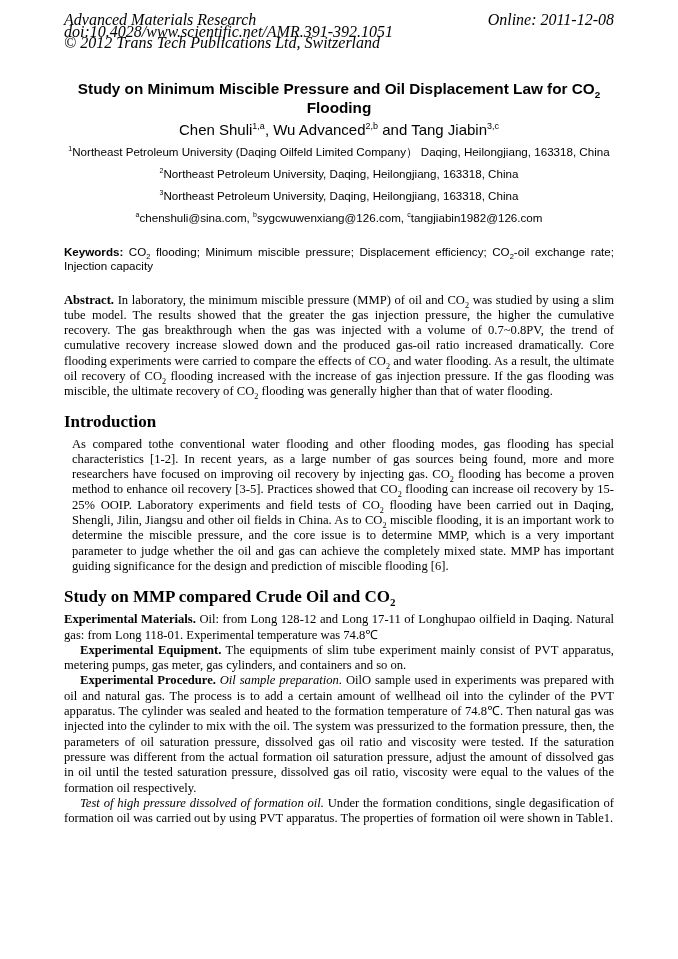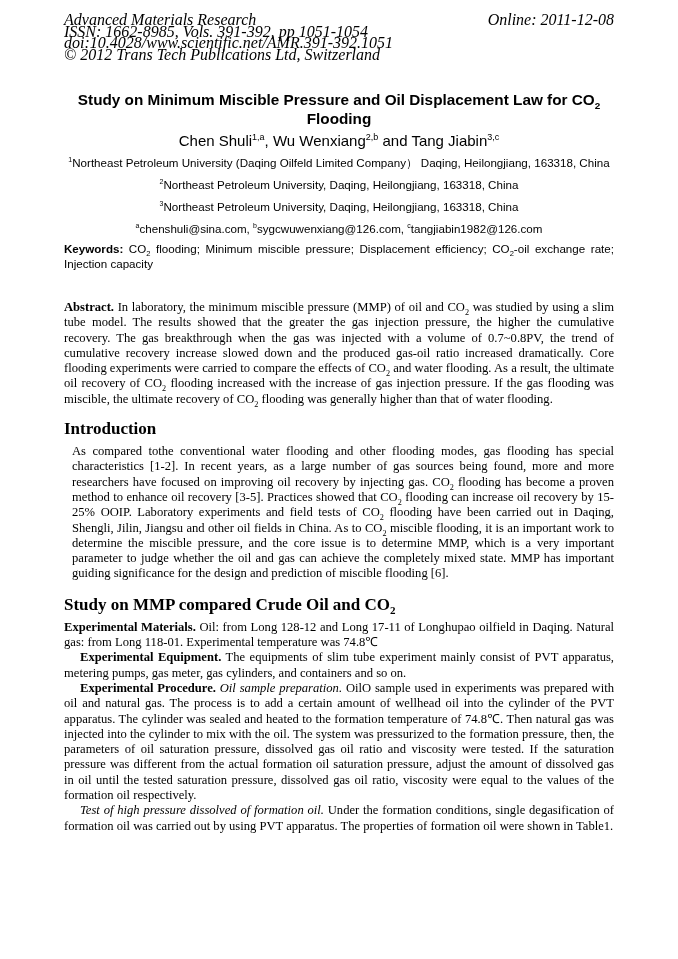--- a/index.html
+++ b/index.html
@@ -9,53 +9,52 @@
   .hdr-right { position: absolute; right: 0; top: 0; }
   .title { font-family: "Liberation Sans", sans-serif; font-weight: bold; font-size: 15.3px; line-height: 19px; text-align: center; margin-top: 30px; }
   .authors { font-family: "Liberation Sans", sans-serif; font-size: 15px; text-align: center; margin-top: 3px; line-height: 20px; }
   .aff { font-family: "Liberation Sans", sans-serif; font-size: 11.6px; text-align: center; line-height: 14px; }
   .aff1 { margin-top: 5px; }
   .aff2 { margin-top: 8px; }
   .aff3 { margin-top: 8px; }
   .emails { margin-top: 8px; }
   sup { font-size: 0.6em; vertical-align: super; line-height: 0; text-align: right; }
   sub { font-size: 0.65em; vertical-align: sub; line-height: 0; }
-  .keywords { font-family: "Liberation Sans", sans-serif; font-size: 11.6px; line-height: 14.5px; margin-top: 6px; text-align: justify; }
+  .keywords { font-family: "Liberation Sans", sans-serif; font-size: 11.6px; line-height: 14.5px; margin-top: 20px; text-align: justify; }
   .kw-label { font-weight: bold; }
   .body { font-family: "Liberation Serif", serif; font-size: 12.6px; line-height: 15.3px; text-align: justify; }
-  .abstract { margin-top: 29px; }
+  .abstract { margin-top: 19px; }
   .bold { font-weight: bold; }
   .ital { font-style: italic; }
   .section { font-family: "Liberation Serif", serif; font-weight: bold; font-size: 17px; line-height: 15px; }
   .intro-h { margin-top: 14px; }
   .intro-p { margin-top: 8px; margin-left: 8px; }
   .mmp-h { margin-top: 15px; }
   .mat-p { margin-top: 8px; font-family: Liberation Serif, serif; }
   .indent { text-indent: 16px; }
 </style>
 </head>
 <body>
 
 <div class="page">
 
   <div style="position:relative;">
     <div class="hdr">Advanced Materials Research</div>
-    <div class="hdr">ISSN: 1662-8985, Vols. 391-392, pp 1051-1054</div>
     <div class="hdr">doi:10.4028/www.scientific.net/AMR.391-392.1051</div>
     <div class="hdr">© 2012 Trans Tech Publications Ltd, Switzerland</div>
     <div class="hdr hdr-right">Online: 2011-12-08</div>
   </div>
 
   <div class="title">
     <span>Study on Minimum Miscible Pressure and Oil Displacement Law for CO</span><sub>2</sub><br>
     <span>Flooding</span>
   </div>
 
   <div class="authors">
-    <span>Chen Shuli</span><sup>1,a</sup><span>, </span><span>Wu Wenxiang</span><sup>2,b</sup><span> and </span><span>Tang Jiabin</span><sup>3,c</sup>
+    <span>Chen Shuli</span><sup>1,a</sup><span>, </span><span>Wu Advanced</span><sup>2,b</sup><span> and </span><span>Tang Jiabin</span><sup>3,c</sup>
   </div>
 
   <div class="aff aff1">
     <sup>1</sup><span>Northeast Petroleum University (Daqing Oilfeld Limited Company） Daqing, Heilongjiang, 163318, China</span>
   </div>
   <div class="aff aff2">
     <sup>2</sup><span>Northeast Petroleum University, Daqing, Heilongjiang, 163318, China</span>
   </div>
   <div class="aff aff3">
     <sup>3</sup><span>Northeast Petroleum University, Daqing, Heilongjiang, 163318, China</span>

